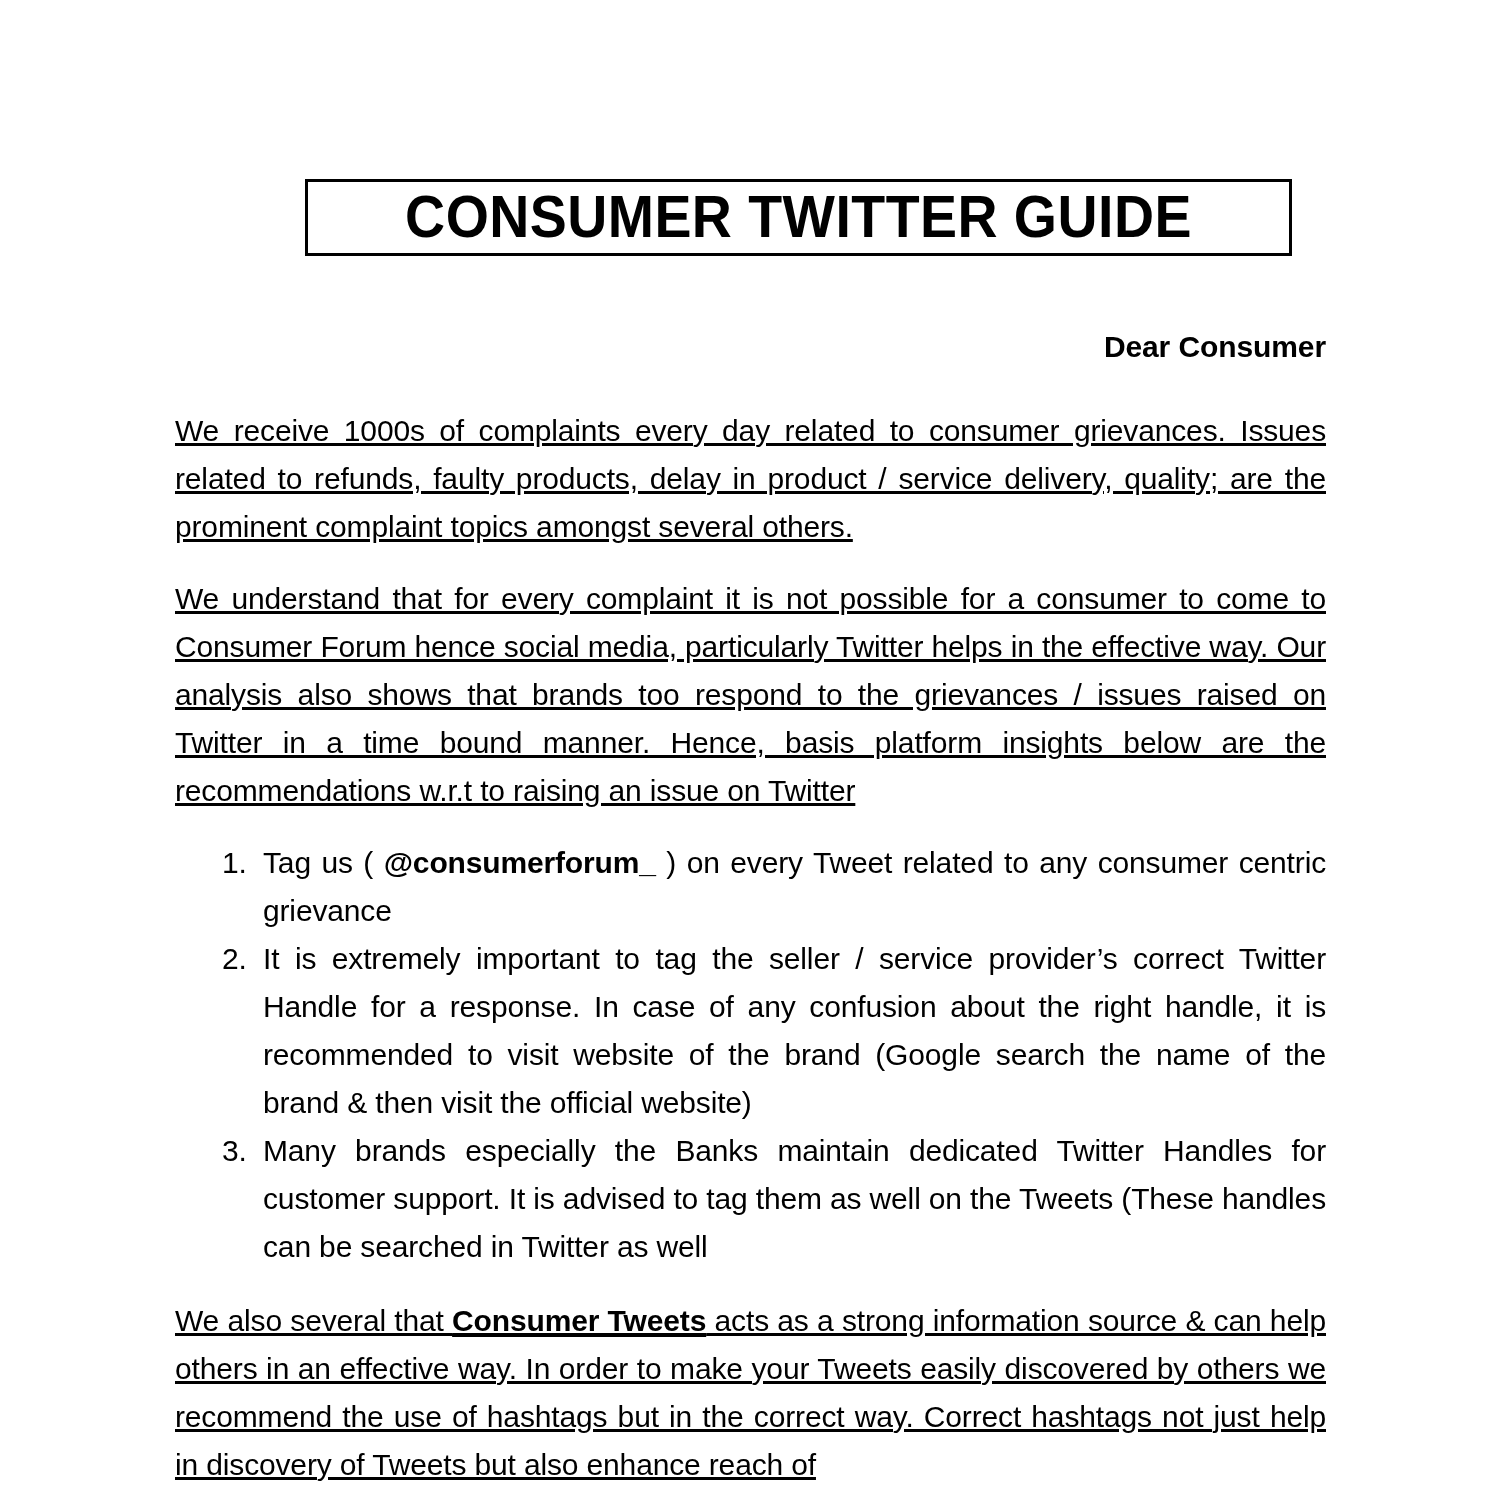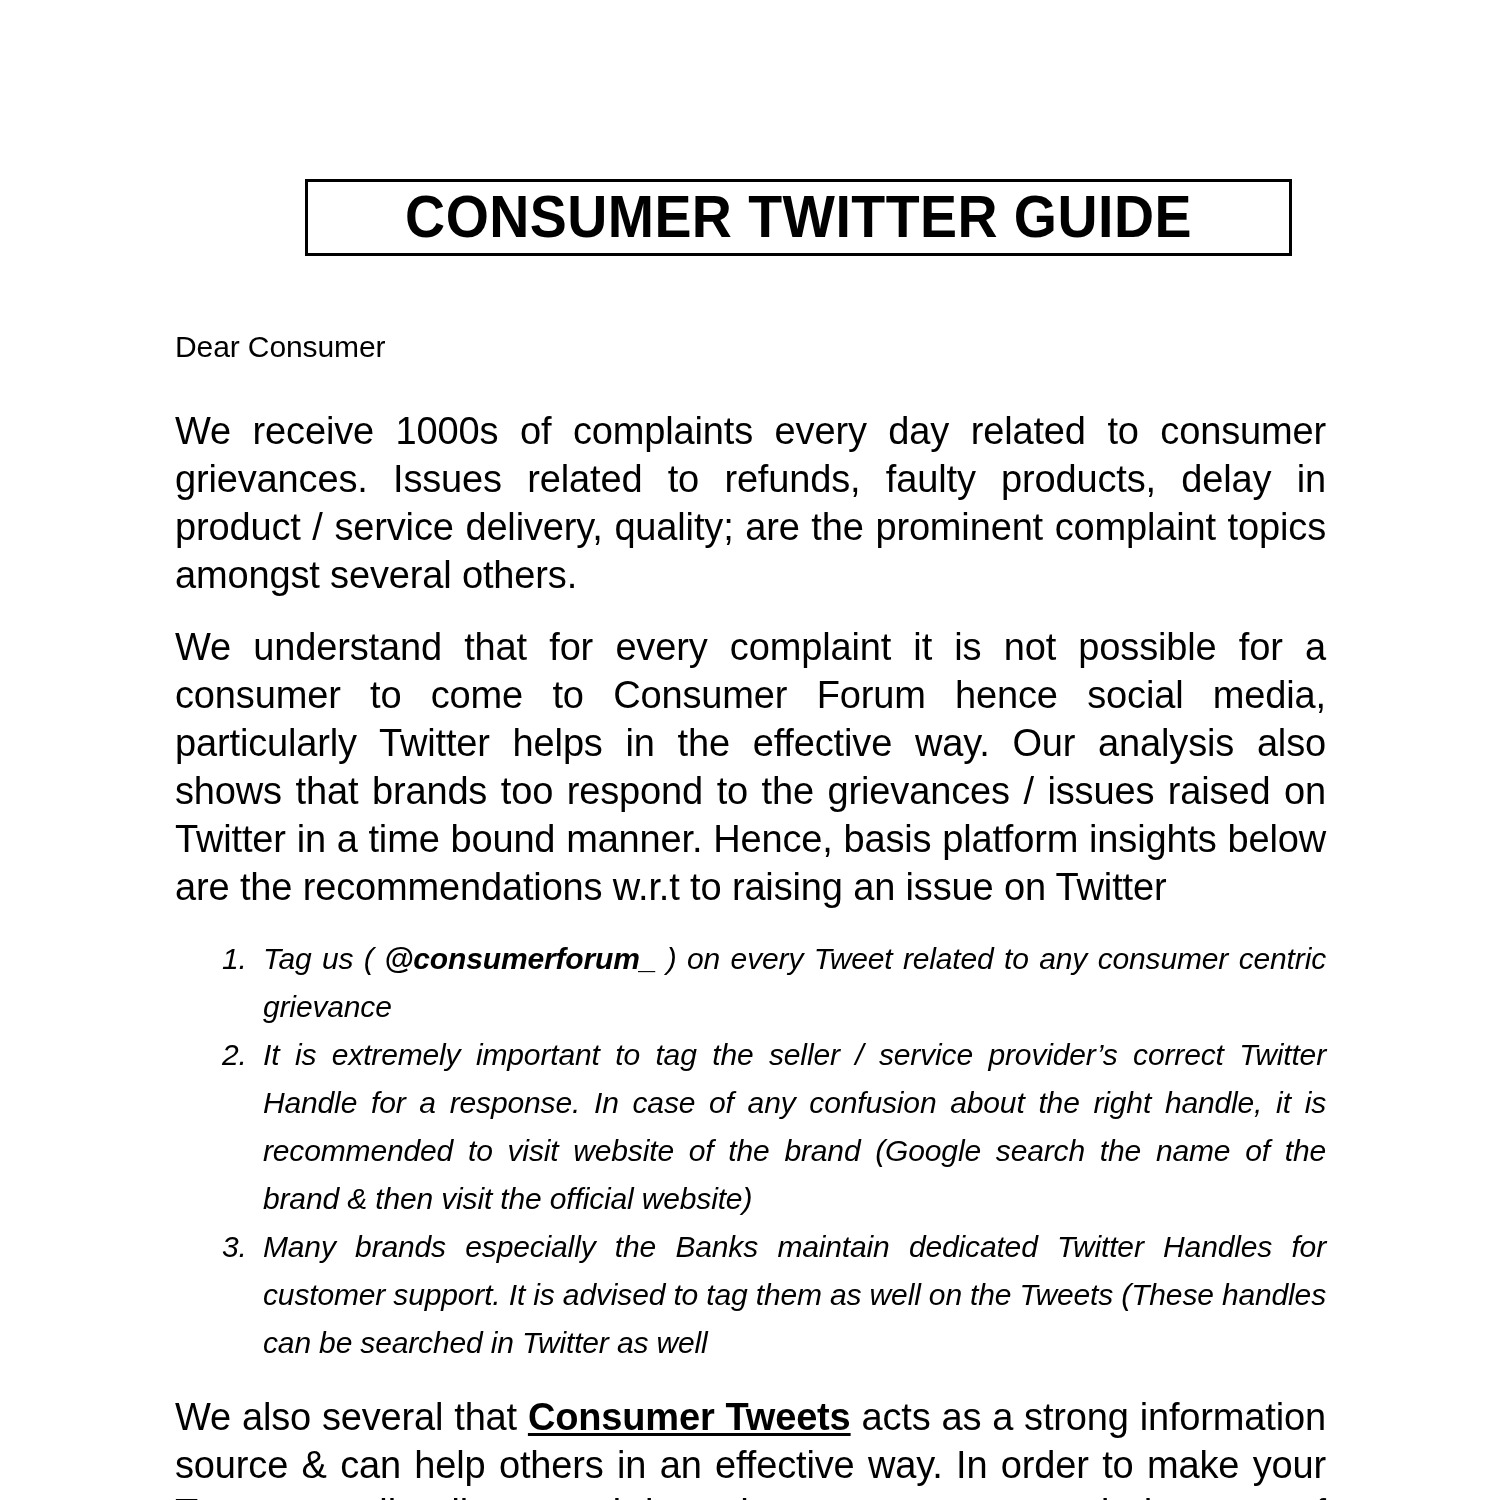--- a/index.html
+++ b/index.html
@@ -51,32 +51,34 @@
   
   .content {
     position: absolute;
     left: 175px;
     top: 330px;
     width: 1151px;
   }
 
   .salutation {
     font-size: 30px;
-    font-weight: normal;
+    font-weight: bold;
     line-height: 1.15;
     margin: 0 0 42px 0;
     letter-spacing: -0.1px;
+    text-align: right;
   }
 
   p.para {
-    font-size: 38px;
+    font-size: 30px;
     line-height: 48px;
     margin: 0 0 24px 0;
     text-align: justify;
     letter-spacing: -0.15px;
+    text-decoration: underline;
   }
   p.para:last-child {
     margin-bottom: 0;
   }
 
   
   ol.guide-list {
     margin: 0 0 26px 0;
     padding: 0;
     list-style: none;
@@ -84,21 +86,20 @@
   }
   ol.guide-list > li {
     position: relative;
     counter-increment: guideitem;
     padding-left: 88px;
     font-size: 30px;
     line-height: 48px;
     text-align: justify;
     letter-spacing: -0.15px;
     margin: 0;
-    font-style: italic;
   }
   ol.guide-list > li::before {
     content: counter(guideitem) ".";
     position: absolute;
     left: 47px;
     top: 0;
     width: 34px;
     text-align: left;
     font-size: 30px;
     line-height: 48px;

